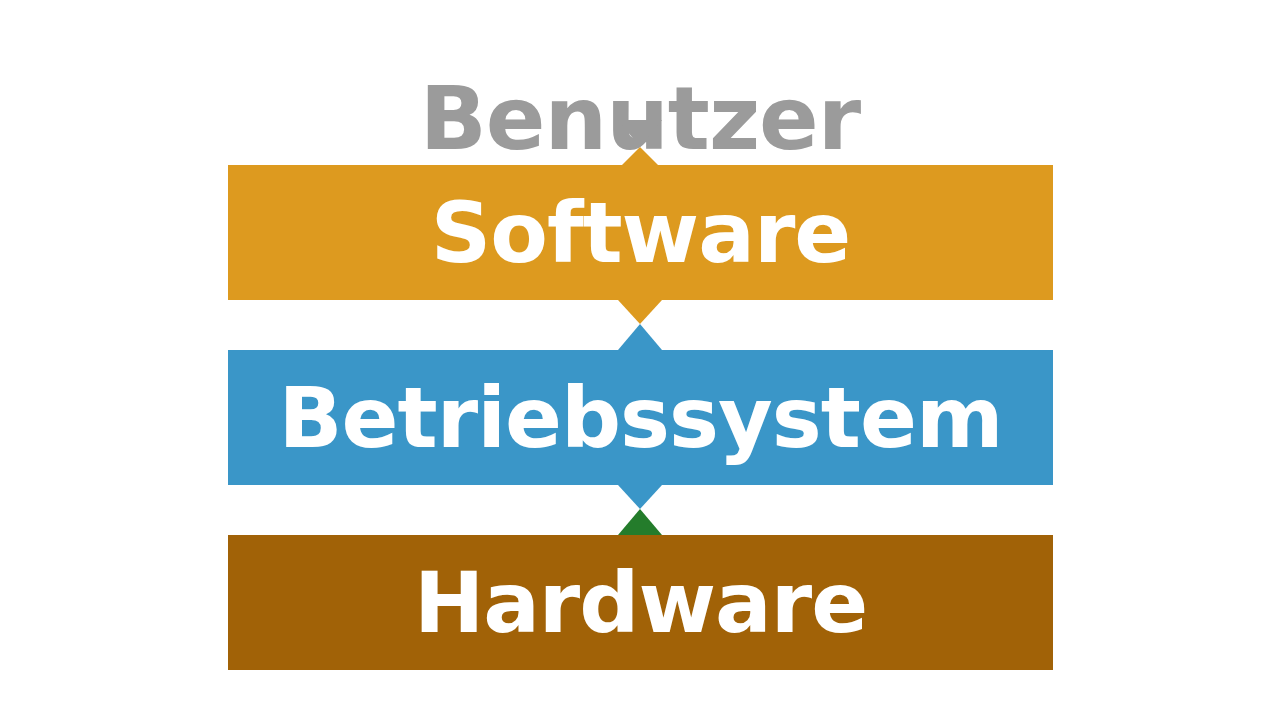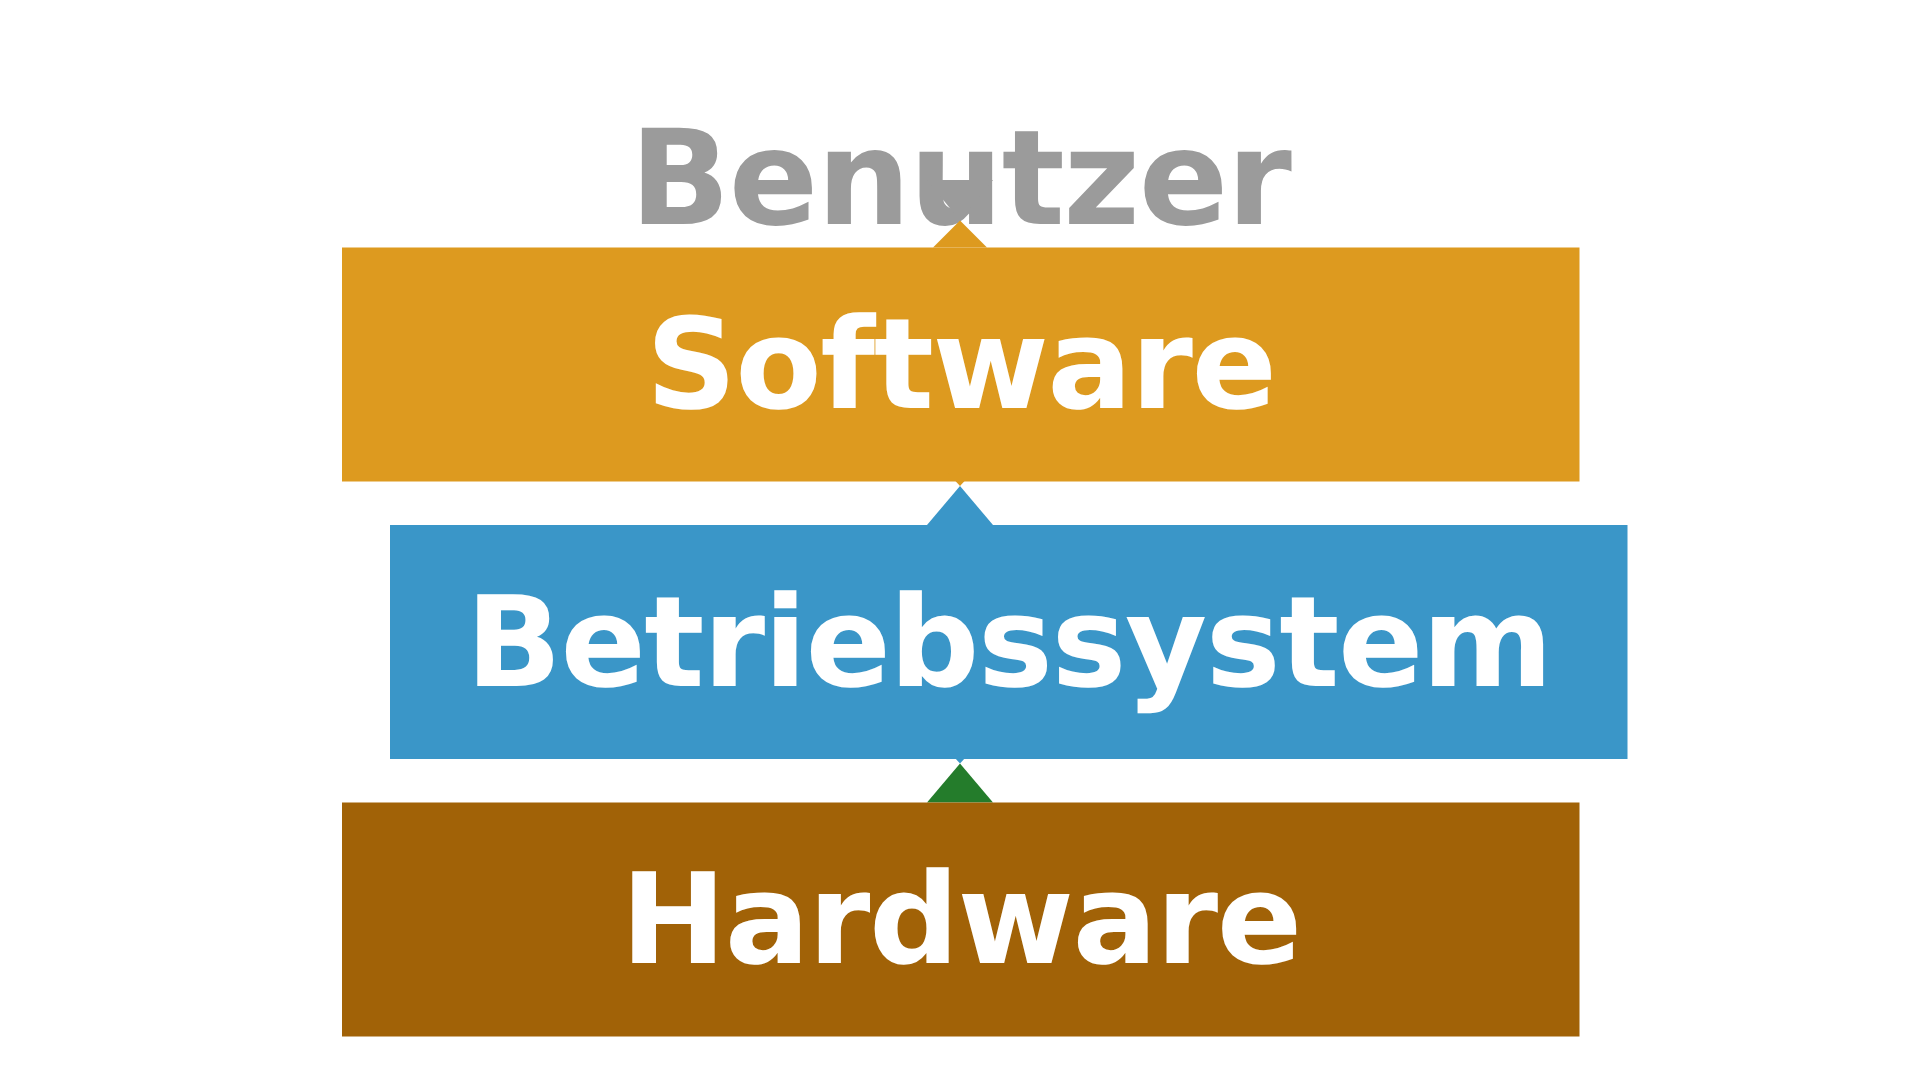--- a/index.html
+++ b/index.html
@@ -5,41 +5,41 @@
   html, body { margin: 0; padding: 0; }
   body {
     width: 1280px; height: 720px; background: #ffffff; position: relative; overflow: hidden;
     font-family: "DejaVu Sans", "Liberation Sans", sans-serif;
   }
   .title {
     position: absolute; left: 0; width: 1280px; top: 22px; text-align: center;
     font-size: 88px; font-weight: bold; color: #9b9b9b; line-height: 100px; letter-spacing: -1px; margin-top: 47px;
   }
   .box {
-    position: absolute; left: 228px; width: 825px; height: 156px;
+    position: absolute; left: 228px; width: 825px; height: 135px;
     display: flex; align-items: center; justify-content: center;
     color: #ffffff; font-weight: bold; font-size: 84px; letter-spacing: -1px;
   }
   .tri { position: absolute; width: 0; height: 0; }
 </style>
 </head>
 <body>
 
 <div class="title">Benutzer</div>
 
 <div class="tri" style="left:618px; top:120px; border-left:22px solid transparent; border-right:22px solid transparent; border-top:27px solid #9b9b9b;"></div>
 
 <div class="tri" style="left:622px; top:147px; border-left:18px solid transparent; border-right:18px solid transparent; border-bottom:18px solid #dd9a1f;"></div>
 <div class="box" style="top:165px; background:#dd9a1f;">
   <span>Software</span>
 </div>
 <div class="tri" style="left:618px; top:300px; border-left:22px solid transparent; border-right:22px solid transparent; border-top:24px solid #dd9a1f;"></div>
 
 <div class="tri" style="left:618px; top:324px; border-left:22px solid transparent; border-right:22px solid transparent; border-bottom:26px solid #3a96c8;"></div>
-<div class="box" style="top:350px; background:#3a96c8;margin-left:32px;">
+<div class="box" style="top:350px; background:#3a96c8;">
   <span>Betriebssystem</span>
 </div>
 <div class="tri" style="left:618px; top:485px; border-left:22px solid transparent; border-right:22px solid transparent; border-top:24px solid #3a96c8;"></div>
 
 <div class="tri" style="left:618px; top:509px; border-left:22px solid transparent; border-right:22px solid transparent; border-bottom:26px solid #247c2b;"></div>
 <div class="box" style="top:535px; background:#a16207;">
   <span>Hardware</span>
 </div>
 
 </body></html>

